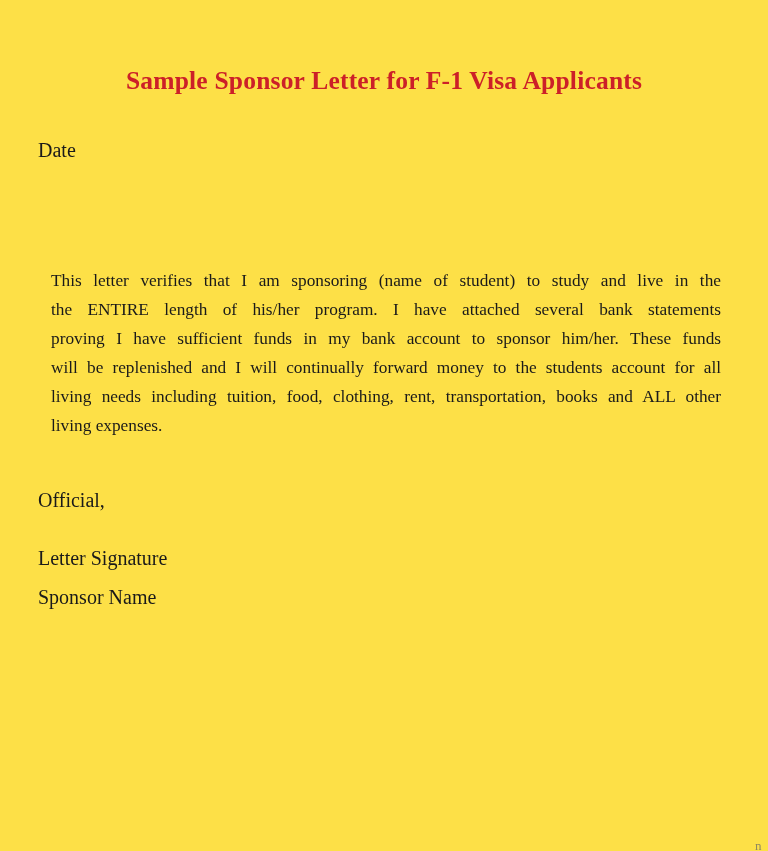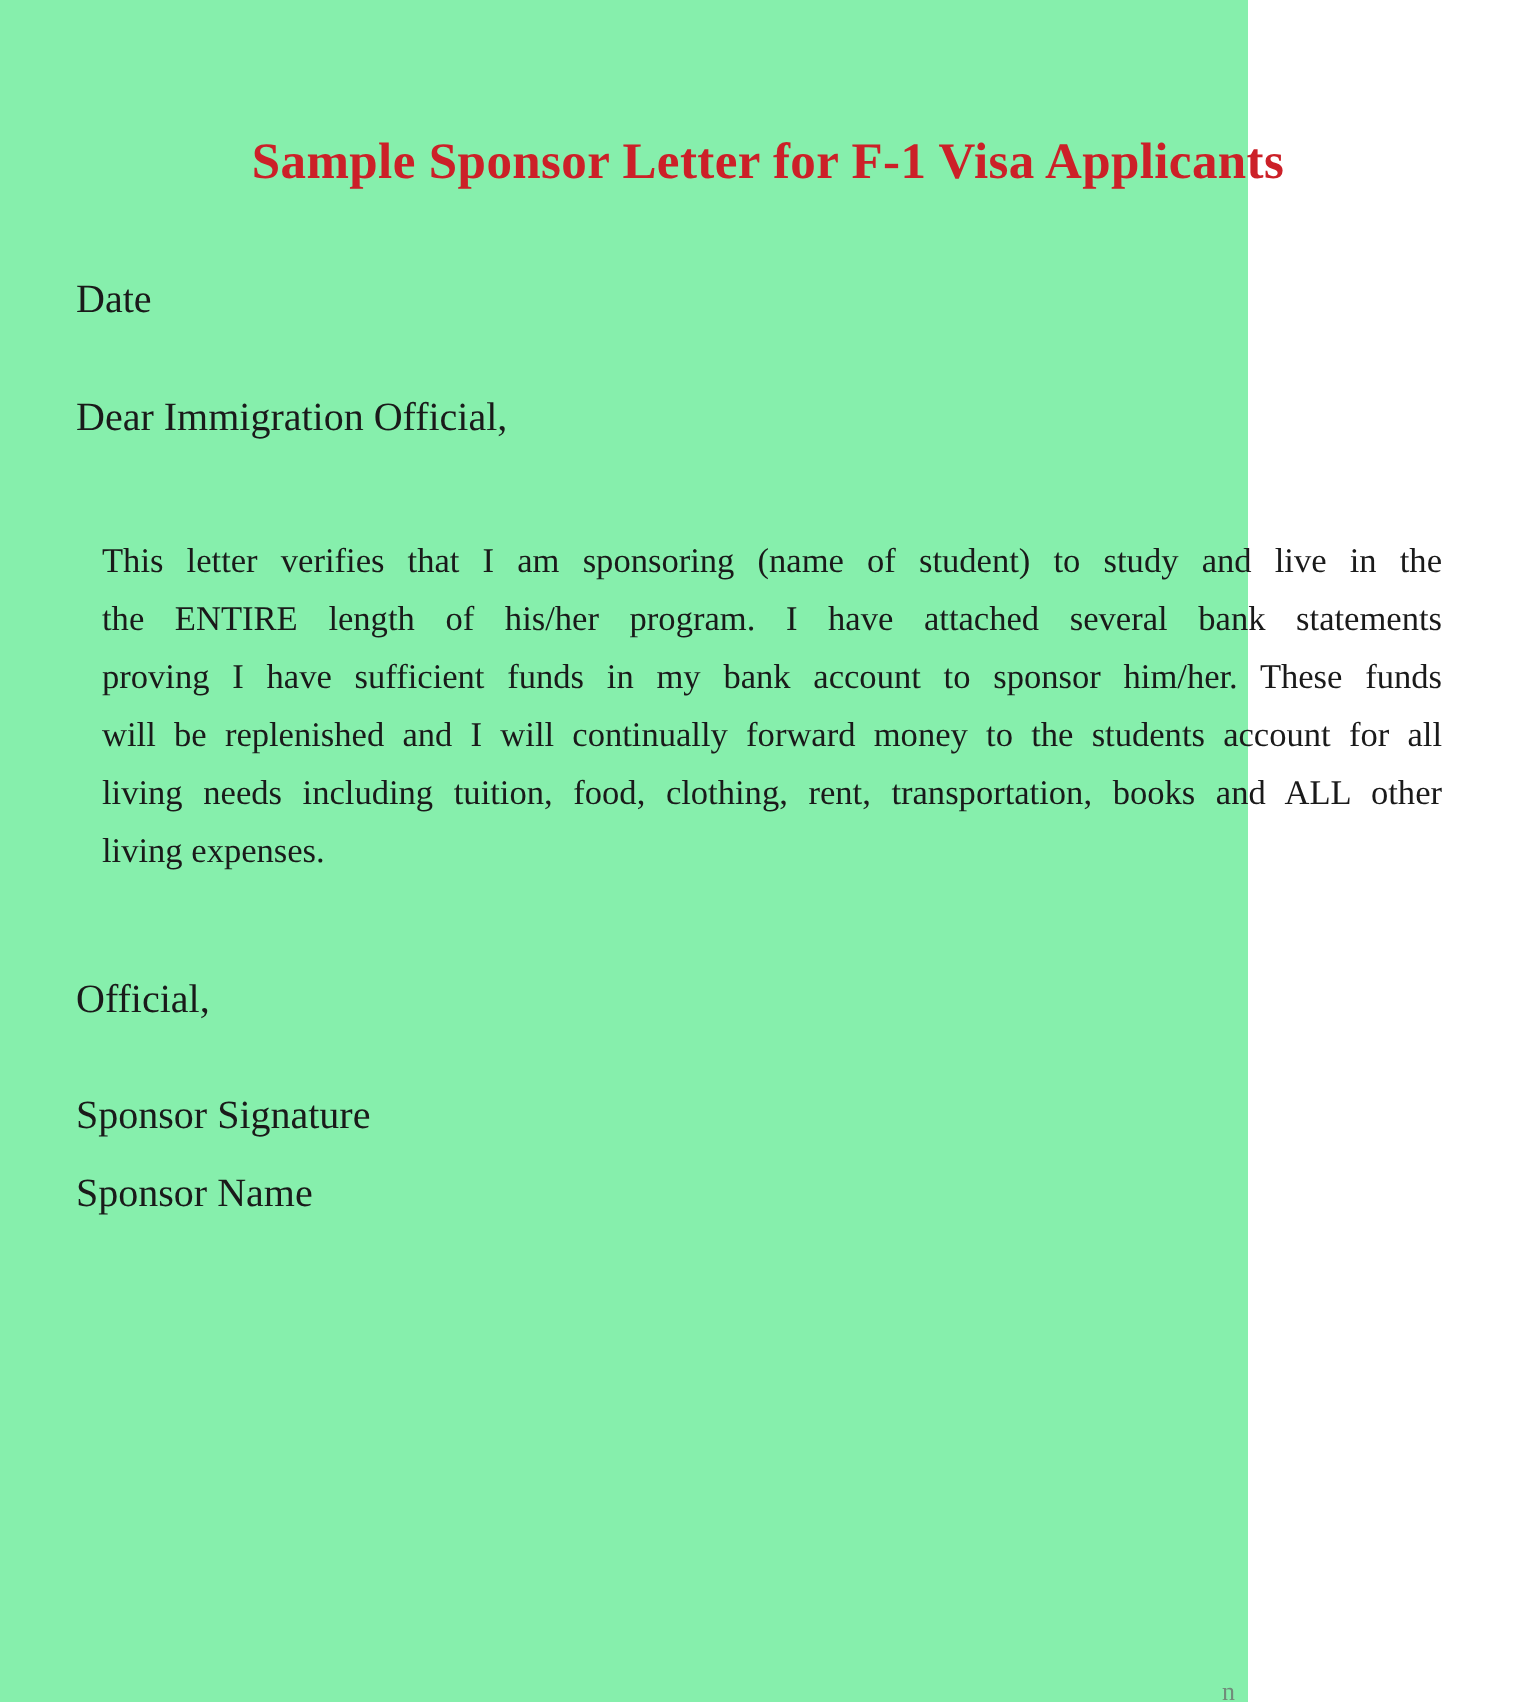--- a/index.html
+++ b/index.html
@@ -11,23 +11,23 @@
     height: 851px;
     background: #ffffff;
     font-family: "Liberation Serif", "DejaVu Serif", serif;
     color: #1a1a1a;
     overflow: hidden;
     position: relative;
   }
 
   .page {
     position: relative;
-    width: 624px;
+    width: 768px;
     height: 851px;
-    background: #86efac;
+    background: #fde047;
     box-sizing: border-box;
   }
 
   .doc-title {
     position: absolute;
     top: 66px;
     left: 0;
     width: 768px;
     text-align: center;
     font-size: 25.5px;
@@ -98,41 +98,38 @@
 <body>
 
 <div class="page">
 
   <div class="doc-title">Sample Sponsor Letter for F-1 Visa Applicants</div>
 
   <div class="body-block line-date">
     <div class="text-line">Date</div>
   </div>
 
-  <div class="body-block line-salutation">
-    <div class="text-line">Dear Immigration Official,</div>
-  </div>
 
   <div class="body-block para-main">
     <div class="para">
       <span class="pline">This letter verifies that I am sponsoring (name of student) to study and live in the</span>
       <span class="pline">the ENTIRE length of his/her program. I have attached several bank statements</span>
       <span class="pline">proving I have sufficient funds in my bank account to sponsor him/her. These funds</span>
       <span class="pline">will be replenished and I will continually forward money to the students account for all</span>
       <span class="pline">living needs including tuition, food, clothing, rent, transportation, books and ALL other</span>
       <span class="pline last">living expenses.</span>
     </div>
   </div>
 
   <div class="body-block line-closing">
     <div class="text-line">Official,</div>
   </div>
 
   <div class="body-block line-signature">
-    <div class="text-line">Sponsor Signature</div>
+    <div class="text-line">Letter Signature</div>
   </div>
 
   <div class="body-block line-name">
     <div class="text-line">Sponsor Name</div>
   </div>
 
   <div class="corner-artifact">n</div>
 
 </div>
 

